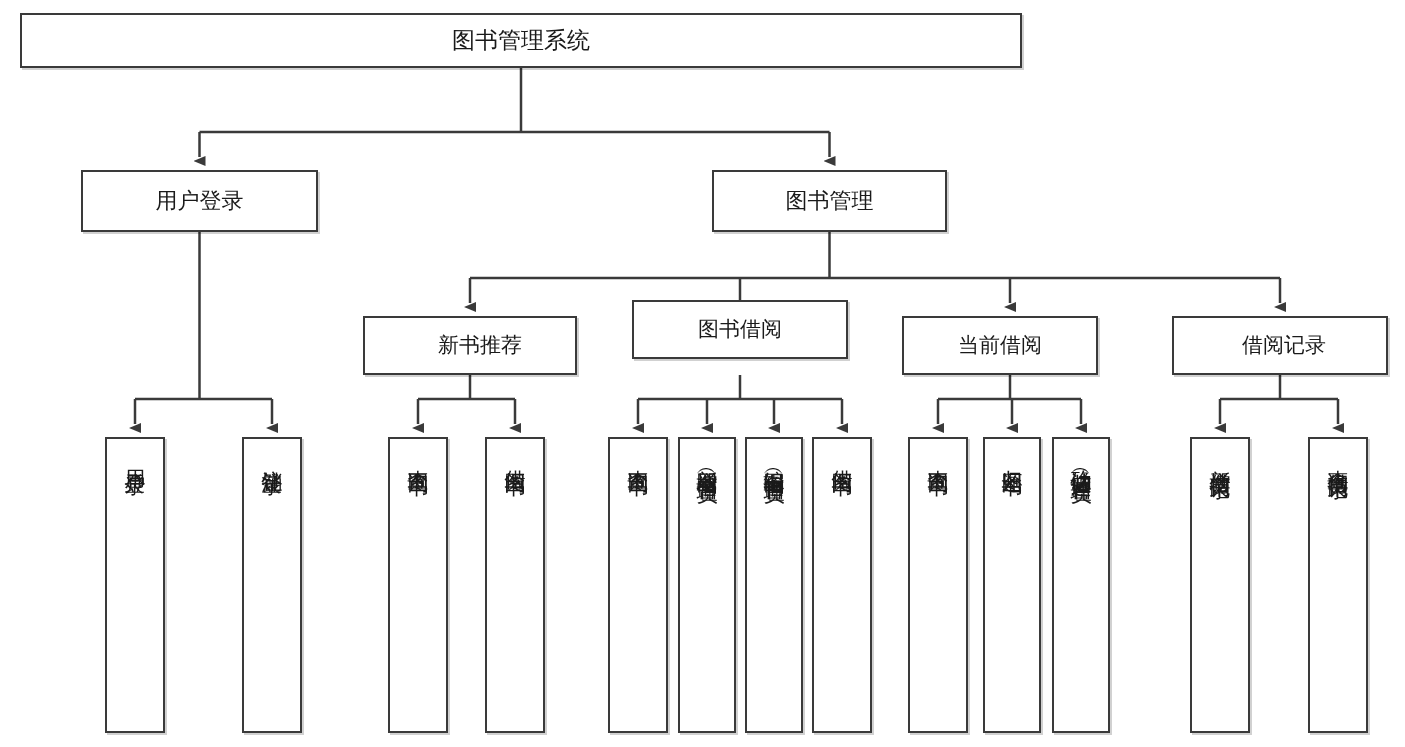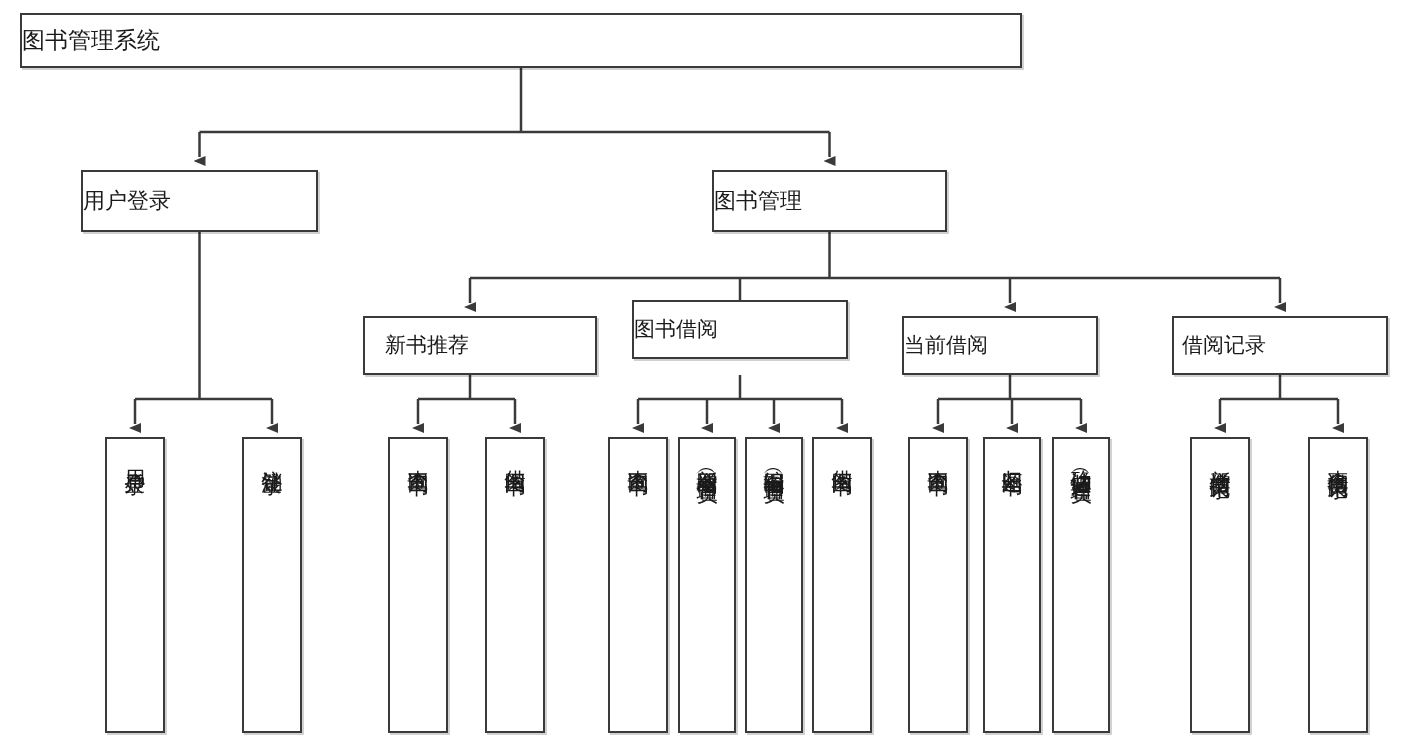--- a/index.html
+++ b/index.html
@@ -18,20 +18,21 @@
     overflow: hidden;
   }
   .node {
     position: absolute;
     box-sizing: border-box;
     background: #ffffff;
     border: 2px solid #3a3a3a;
     box-shadow: 2px 2px 0 rgba(0,0,0,0.18);
     display: flex;
     align-items: center;
+    justify-content: center;
     color: #1a1a1a;
   }
   .node .label {
     text-align: center;
     line-height: 1.15;
     white-space: nowrap;
   }
   .node.root .label   { font-size: 23px; }
   .node.lvl2 .label   { font-size: 22px; }
   .node.lvl3 .label   { font-size: 21px; }
@@ -116,21 +117,21 @@
   <div id="node-layer">
       <div class="node root" style="left: 20px; top: 13px; width: 1002px; height: 55px;">
         <span class="label">图书管理系统</span>
       </div>
       <div class="node lvl2" style="left: 81px; top: 170px; width: 237px; height: 62px;">
         <span class="label">用户登录</span>
       </div>
       <div class="node lvl2" style="left: 712px; top: 170px; width: 235px; height: 62px;">
         <span class="label">图书管理</span>
       </div>
-      <div class="node lvl3" style="left: 363px; top: 316px; width: 234px; height: 59px; padding-left: 20px;">
+      <div class="node lvl3" style="left: 363px; top: 316px; width: 214px; height: 59px; padding-left: 20px;">
         <span class="label">新书推荐</span>
       </div>
       <div class="node lvl3" style="left: 632px; top: 300px; width: 216px; height: 59px;">
         <span class="label">图书借阅</span>
       </div>
       <div class="node lvl3" style="left: 902px; top: 316px; width: 196px; height: 59px;">
         <span class="label">当前借阅</span>
       </div>
       <div class="node lvl3" style="left: 1172px; top: 316px; width: 216px; height: 59px; padding-left: 8px;">
         <span class="label">借阅记录</span>

